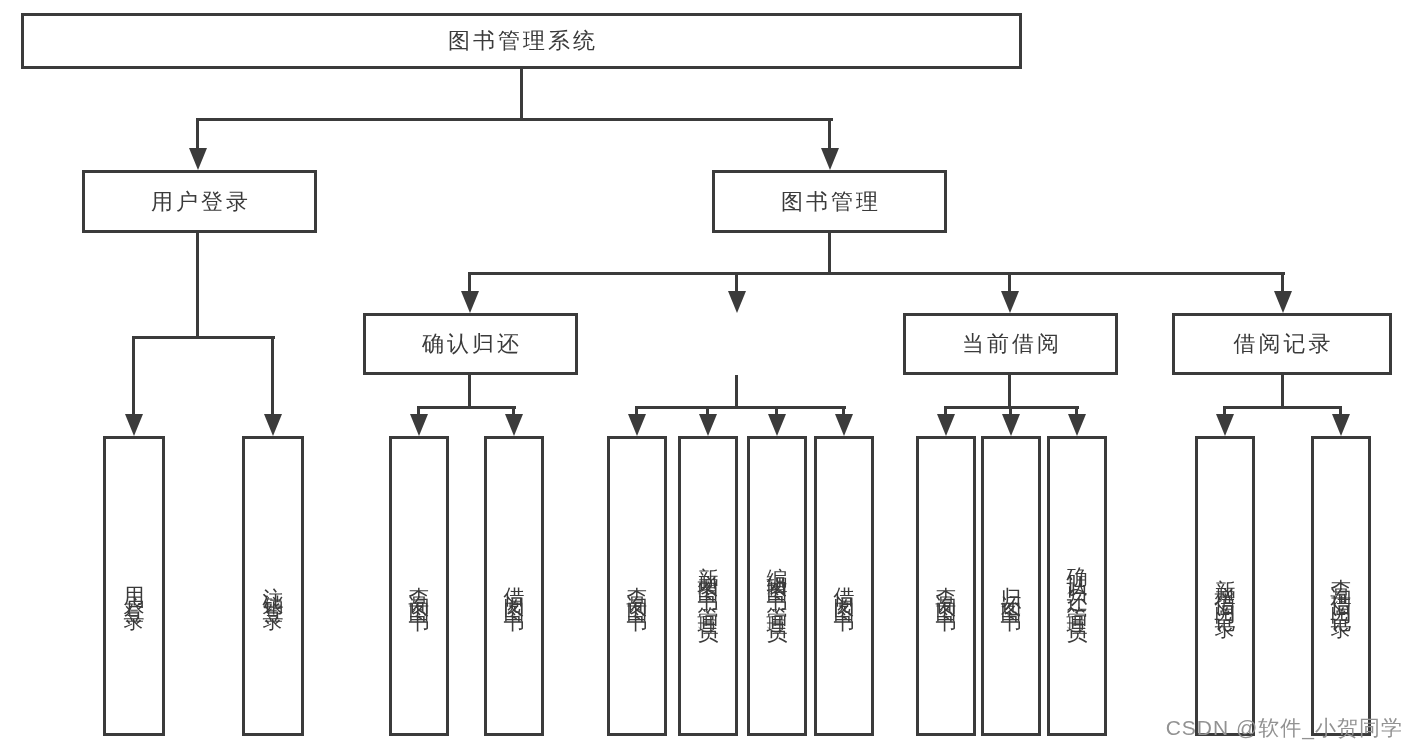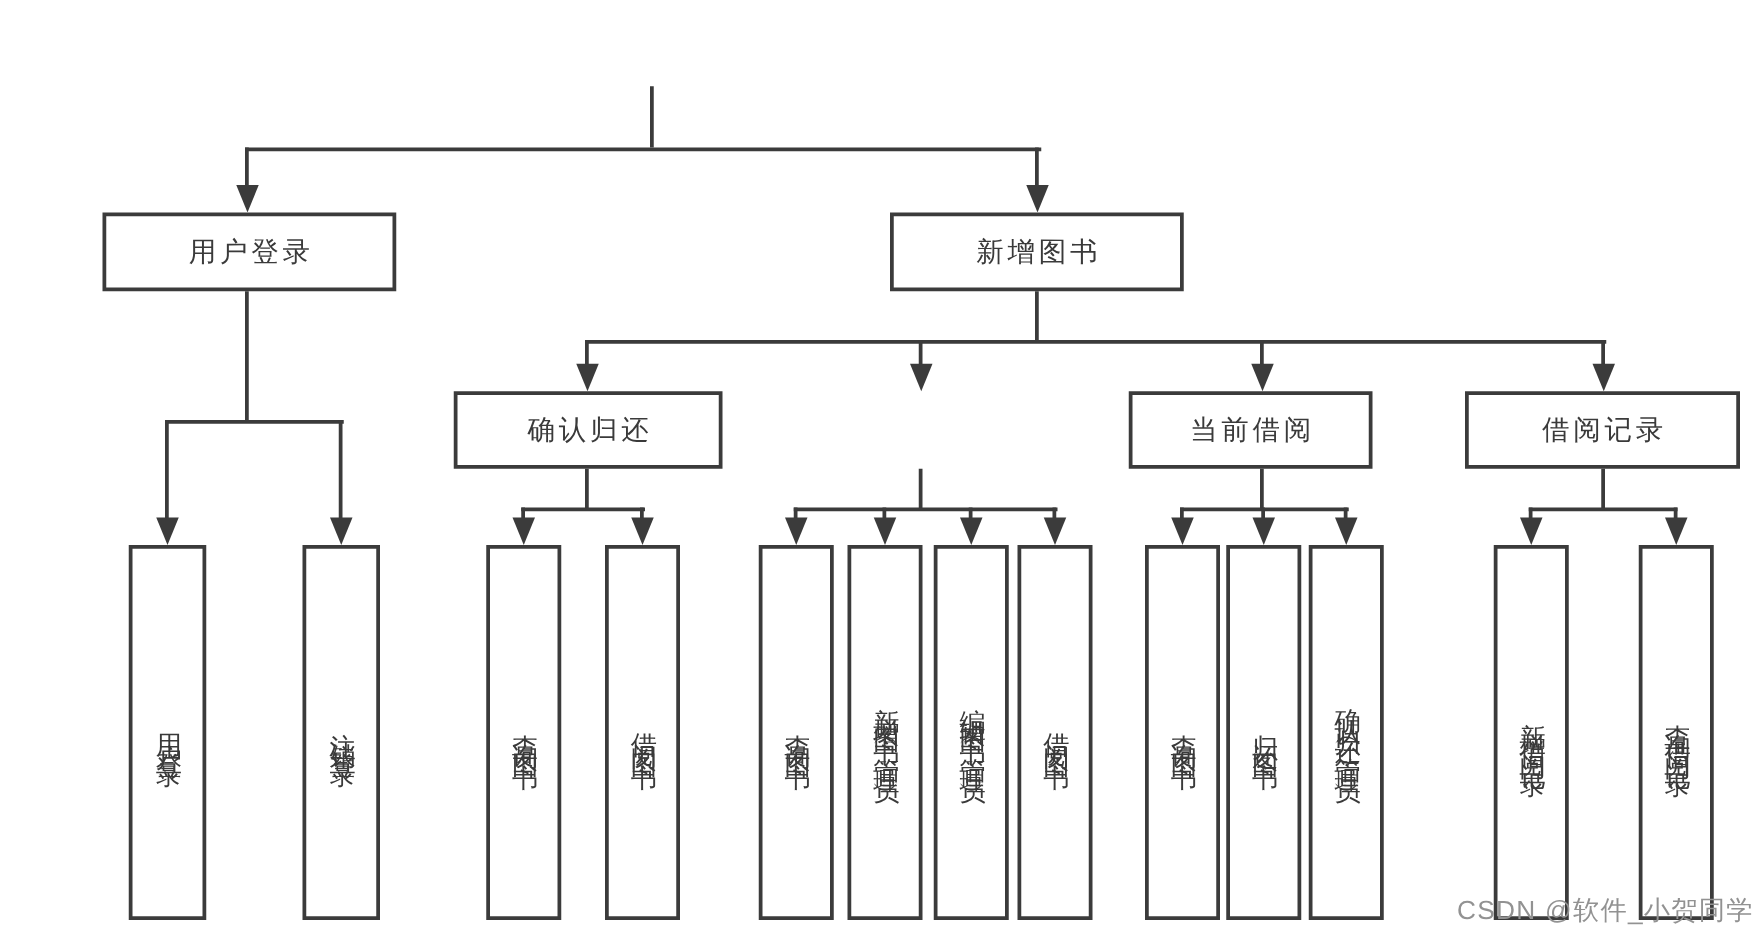--- a/index.html
+++ b/index.html
@@ -27,33 +27,36 @@
   .watermark {
     position:absolute; top:714px; right:2px; z-index:5;
     color:#929292; font-size:21px; letter-spacing:1px; white-space:nowrap;
   }
 </style>
 </head>
 <body>
 
 <div class="canvas">
 
+  <div class="box hbox" style="left:21px; top:13px; width:1001px; height:56px;">
+    <span class="lbl">图书管理系统</span>
+  </div>
 
   <div class="line" style="left:520px; top:69px;  width:3px;   height:49px;"></div>
   <div class="line" style="left:196px; top:118px; width:637px; height:3px;"></div>
   <div class="line" style="left:196px; top:118px; width:3px;   height:32px;"></div>
   <div class="arr" style="left:189px; top:148px;"></div>
   <div class="line" style="left:828px; top:118px; width:3px;   height:32px;"></div>
   <div class="arr" style="left:821px; top:148px;"></div>
 
   <div class="box hbox" style="left:82px; top:170px; width:235px; height:63px;">
     <span class="lbl">用户登录</span>
   </div>
   <div class="box hbox" style="left:712px; top:170px; width:235px; height:63px;">
-    <span class="lbl">新增图书</span>
+    <span class="lbl">图书管理</span>
   </div>
 
   <div class="line" style="left:196px; top:233px; width:3px;   height:103px;"></div>
   <div class="line" style="left:132px; top:336px; width:143px; height:3px;"></div>
   <div class="line" style="left:132px; top:336px; width:3px;   height:80px;"></div>
   <div class="arr" style="left:125px; top:414px;"></div>
   <div class="line" style="left:271px; top:336px; width:3px;   height:80px;"></div>
   <div class="arr" style="left:264px; top:414px;"></div>
 
   <div class="line" style="left:828px; top:233px; width:3px;   height:41px;"></div>
@@ -63,21 +66,21 @@
   <div class="line" style="left:735px;  top:272px; width:3px; height:21px;"></div>
   <div class="arr" style="left:728px;  top:291px;"></div>
   <div class="line" style="left:1008px; top:272px; width:3px; height:21px;"></div>
   <div class="arr" style="left:1001px; top:291px;"></div>
   <div class="line" style="left:1281px; top:272px; width:3px; height:21px;"></div>
   <div class="arr" style="left:1274px; top:291px;"></div>
 
   <div class="box hbox" style="left:363px; top:313px; width:215px; height:62px;">
     <span class="lbl">确认归还</span>
   </div>
-  <div class="box hbox" style="left:903px; top:313px; width:195px; height:62px;">
+  <div class="box hbox" style="left:903px; top:313px; width:215px; height:62px;">
     <span class="lbl">当前借阅</span>
   </div>
   <div class="box hbox" style="left:1172px; top:313px; width:220px; height:62px;">
     <span class="lbl">借阅记录</span>
   </div>
 
   <div class="line" style="left:468px; top:375px; width:3px;  height:33px;"></div>
   <div class="line" style="left:417px; top:406px; width:99px; height:3px;"></div>
   <div class="line" style="left:417px; top:406px; width:3px;  height:10px;"></div>
   <div class="arr" style="left:410px; top:414px;"></div>

